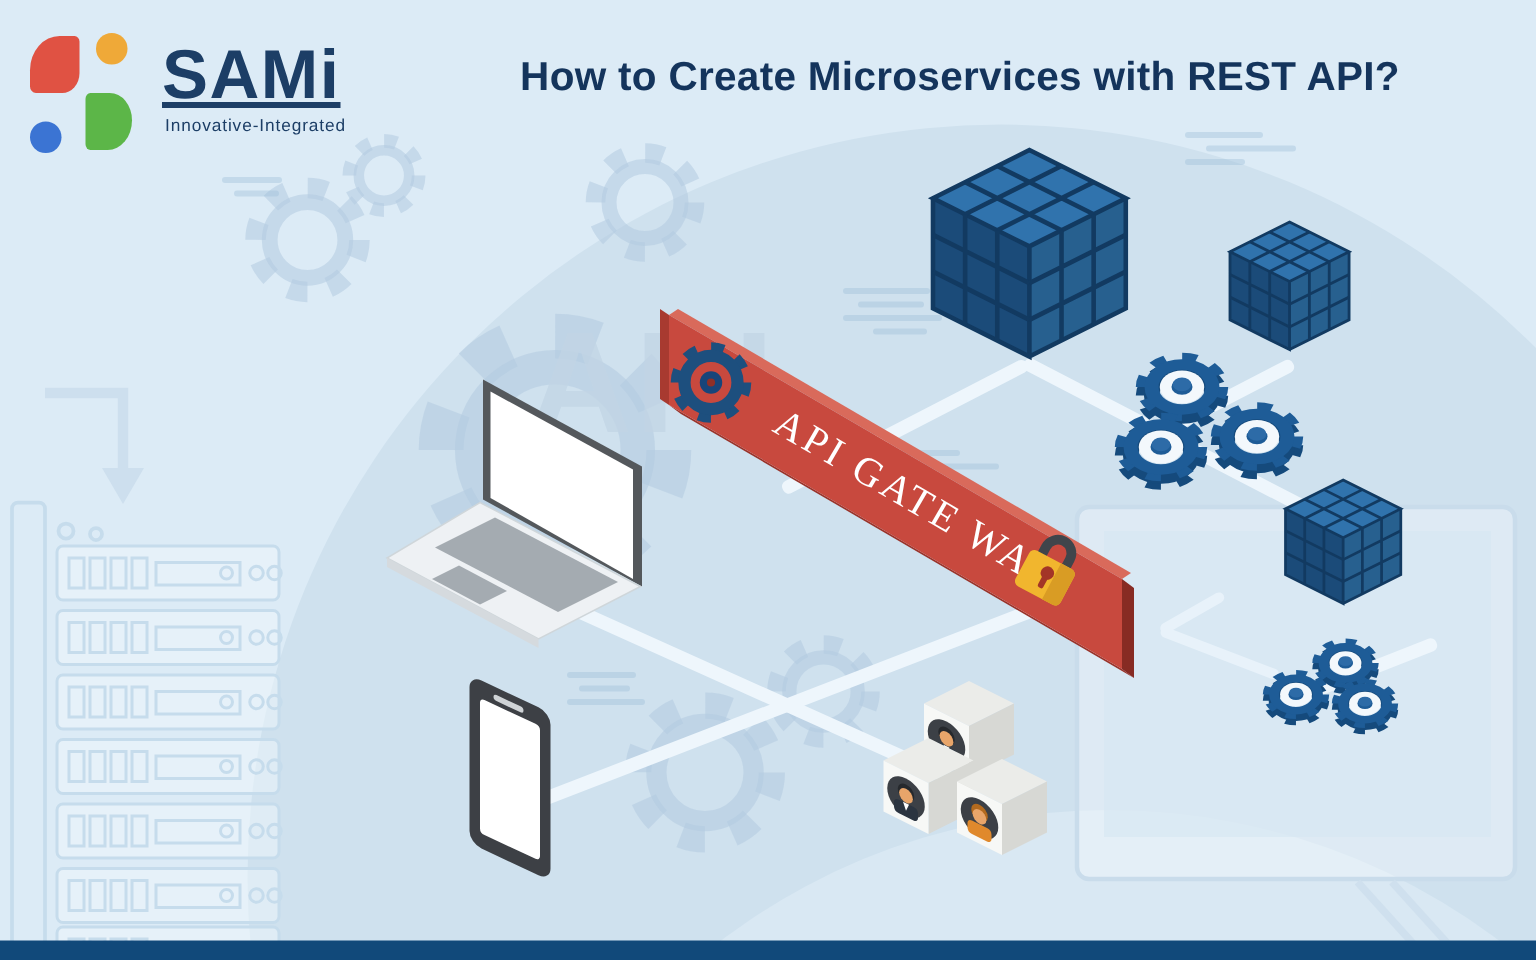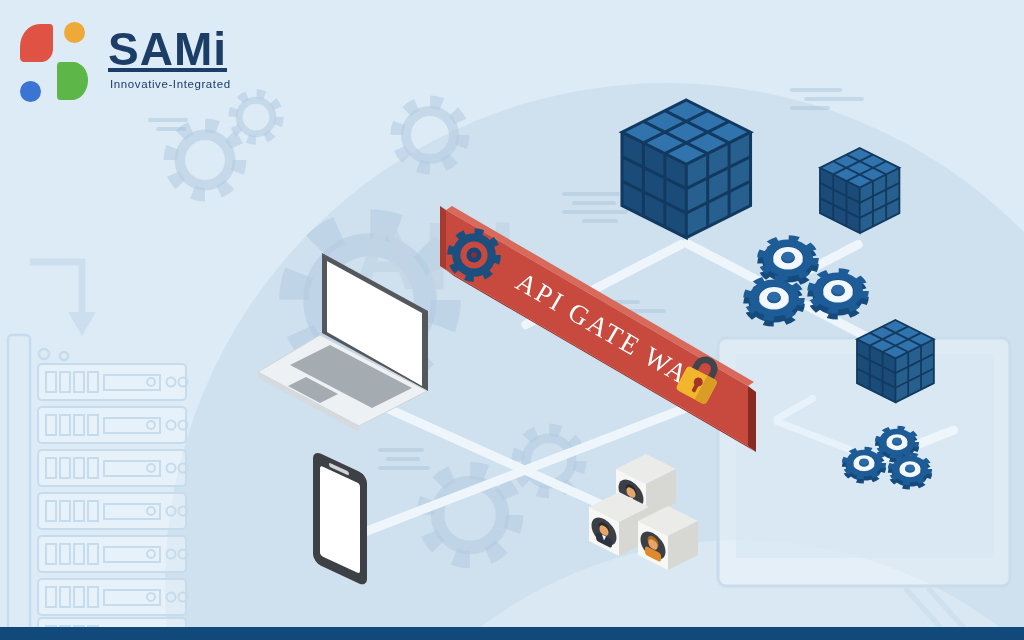--- a/index.html
+++ b/index.html
@@ -270,14 +270,15 @@
   <div class="abs bottom-bar"></div>
 
   <div>
     <div class="logo-shape" style="left:20px;top:24px;width:33px;height:38px;background:#e05243;border-radius:60% 10% 35% 12%"></div>
     <div class="logo-shape" style="left:64px;top:22px;width:21px;height:21px;background:#efa938;border-radius:50%"></div>
     <div class="logo-shape" style="left:57px;top:62px;width:31px;height:38px;background:#5cb648;border-radius:12% 55% 60% 12%"></div>
     <div class="logo-shape" style="left:20px;top:81px;width:21px;height:21px;background:#3b74d3;border-radius:50%"></div>
     <div class="abs brand-name">SAMi</div>
     <div class="abs brand-tagline">Innovative-Integrated</div>
   </div>
+  <div class="abs page-title">How to Create Microservices with REST API?</div>
 
 </div>
 
 </body></html>

